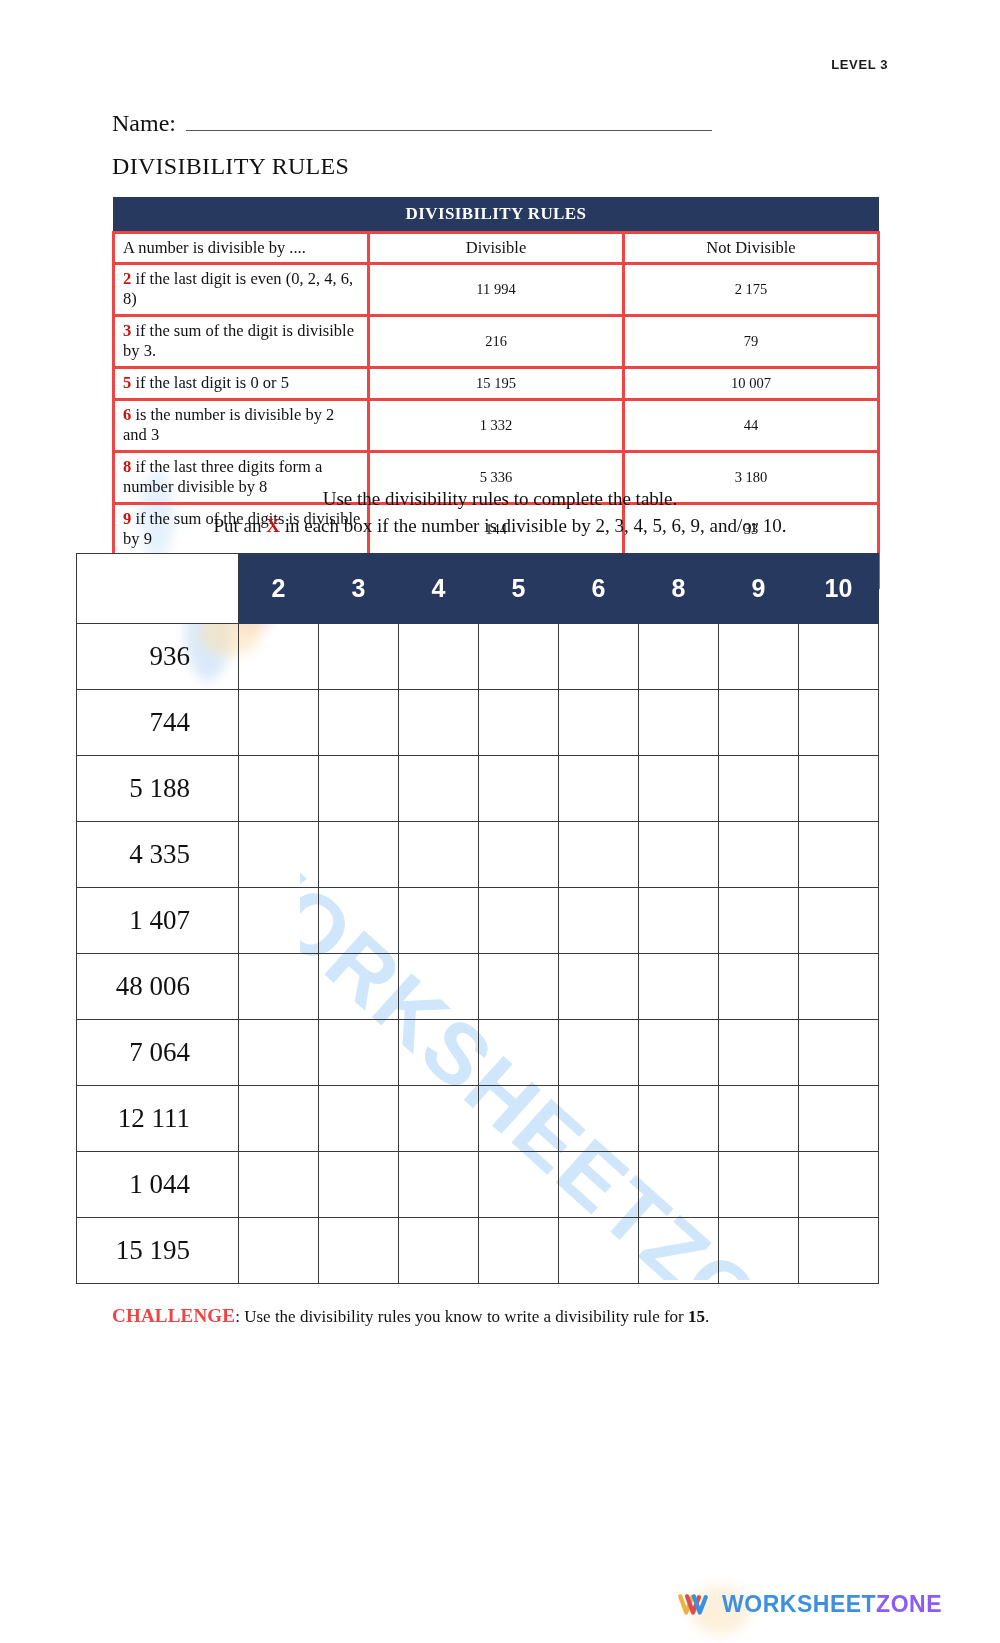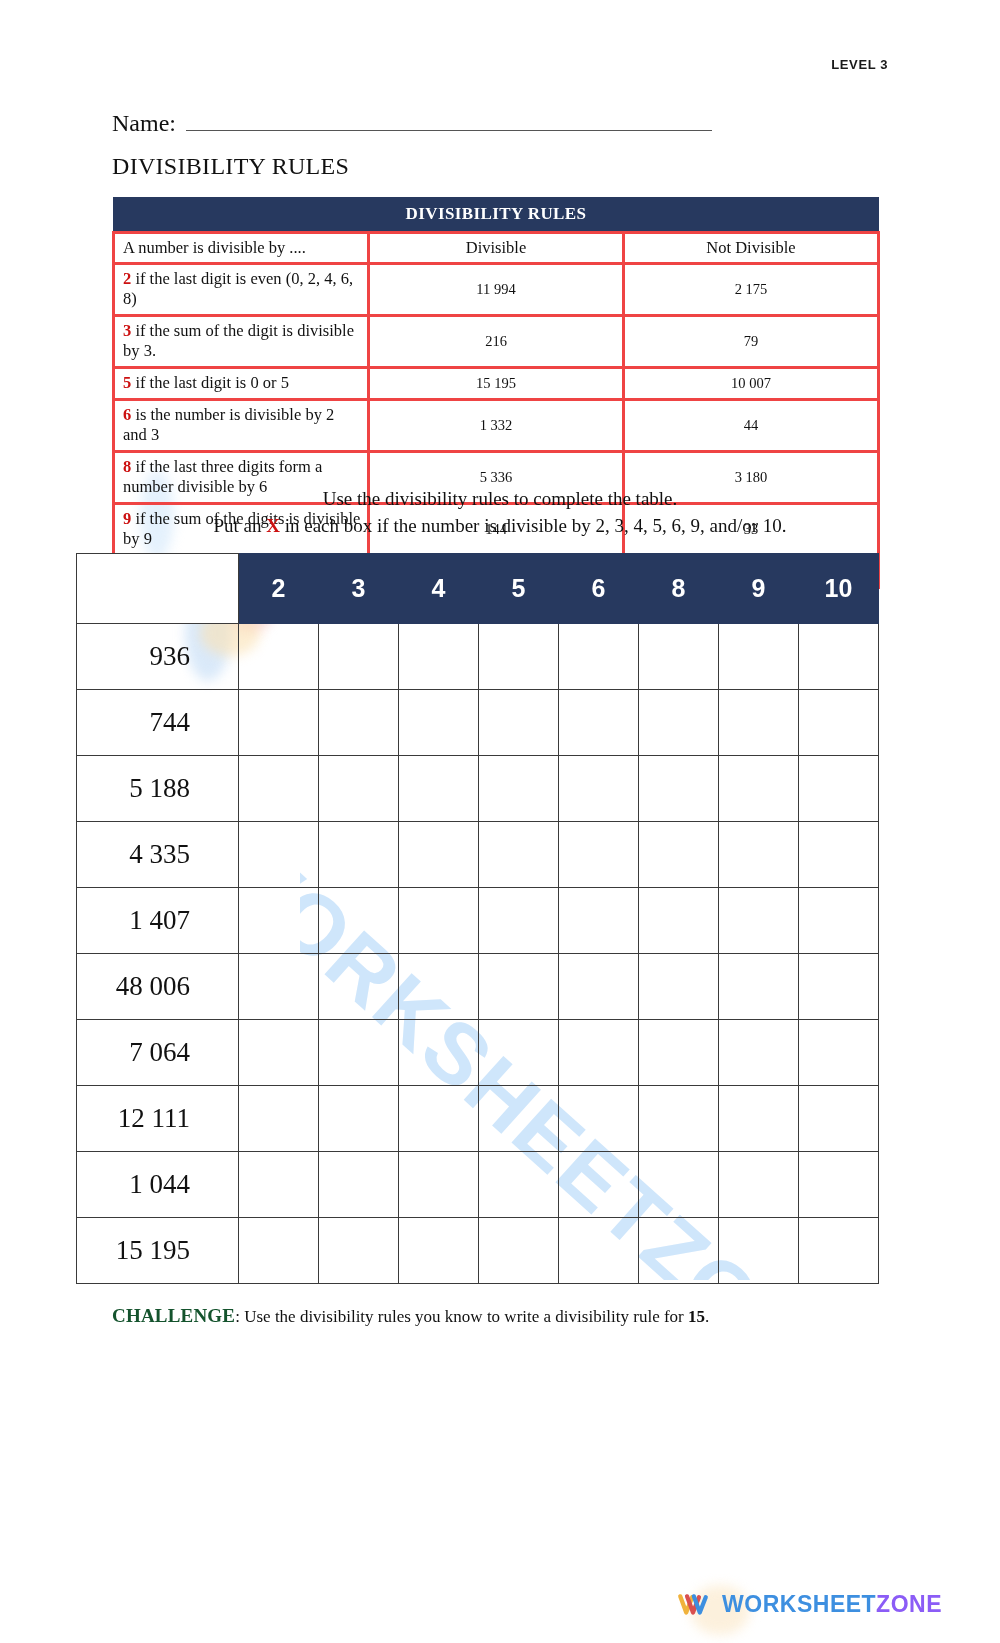--- a/index.html
+++ b/index.html
@@ -169,21 +169,21 @@
   .grid td.box { background: transparent; }
 
   
   .challenge {
     position: absolute;
     left: 112px;
     top: 1305px;
     font-size: 17px;
   }
   .challenge .word {
-    color: #14532d;
+    color: #ef4444;
     font-weight: 700;
     font-size: 19px;
     letter-spacing: 0.2px;
   }
   .challenge b { font-weight: 700; }
 
   
   .footer {
     position: absolute;
     right: 58px;
@@ -255,21 +255,21 @@
           <td class="rule"><span class="rnum">5</span> <span>if the last digit is 0 or 5</span></td>
           <td class="val">15 195</td>
           <td class="val">10 007</td>
         </tr>
         <tr>
           <td class="rule"><span class="rnum">6</span> <span>is the number is divisible by 2 and 3</span></td>
           <td class="val">1 332</td>
           <td class="val">44</td>
         </tr>
         <tr>
-          <td class="rule"><span class="rnum">8</span> <span>if the last three digits form a number divisible by 6</span></td>
+          <td class="rule"><span class="rnum">8</span> <span>if the last three digits form a number divisible by 8</span></td>
           <td class="val">5 336</td>
           <td class="val">3 180</td>
         </tr>
         <tr>
           <td class="rule"><span class="rnum">9</span> <span>if the sum of the digits is divisible by 9</span></td>
           <td class="val">144</td>
           <td class="val">33</td>
         </tr>
         <tr>
           <td class="rule"><span class="rnum">10</span> <span>if the last digit is 0</span></td>

